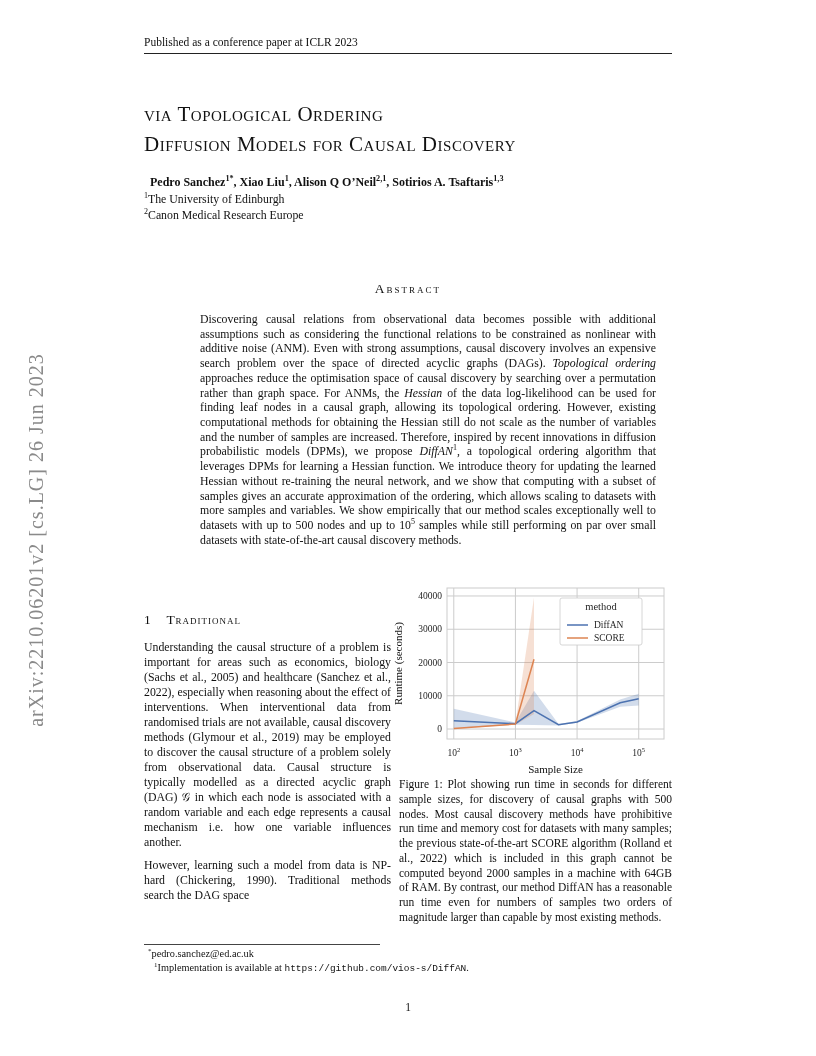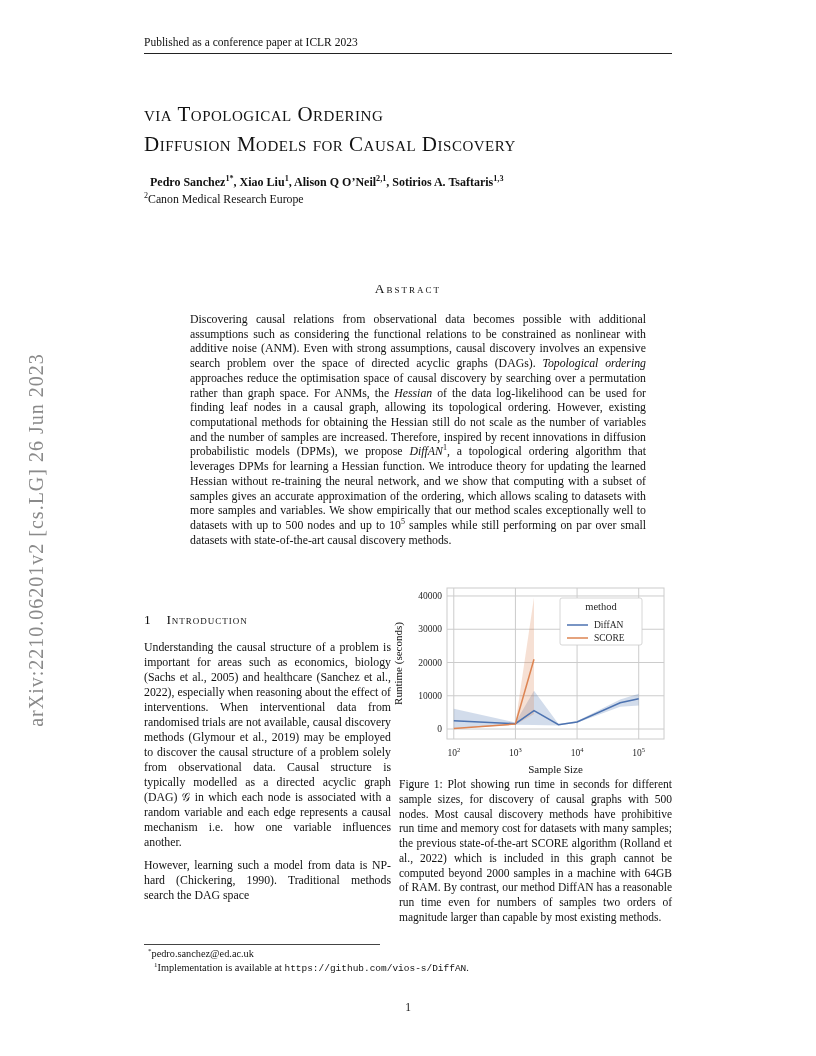--- a/index.html
+++ b/index.html
@@ -22,21 +22,21 @@
          font-variant:small-caps; letter-spacing:0.5px;}
   
   .authors{top:175px; left:144px; width:528px; font-size:12px; font-weight:bold;margin-left:6px;}
   .authors sup, .affils sup{font-weight:bold;}
   sup{font-size:68%; vertical-align:super; line-height:0;}
   .affils{top:192px; left:144px; width:528px; font-size:11.8px; line-height:15.5px;}
   .affils sup{font-weight:normal;}
   
   .abs-head{top:281px; left:144px; width:528px; text-align:center; font-size:13.5px;
             font-variant:small-caps; letter-spacing:2px;}
-  .abs-body{top:312px; left:190px; width:456px; font-size:11.8px; line-height:14.72px;
+  .abs-body{top:312px; left:200px; width:456px; font-size:11.8px; line-height:14.72px;
             text-align:justify;}
   .it{font-style:italic;}
   .mono{font-family:"Liberation Mono", monospace; font-size:92%;}
   
   .section-head{top:612px; left:144px; width:247px; font-size:13.5px;}
   .section-num{display:inline-block; min-width:19px;}
   .section-title{font-variant:small-caps; letter-spacing:1px;}
   
   .col-left{top:640px; left:144px; width:247px; font-size:11.8px; line-height:15px;
             text-align:justify;}
@@ -73,29 +73,30 @@
   </div>
 
   <div class="abs authors">
     <span><span>Pedro Sanchez</span><sup>1*</sup><span>, </span></span>
     <span><span>Xiao Liu</span><sup>1</sup><span>, </span></span>
     <span><span>Alison Q O’Neil</span><sup>2,1</sup><span>, </span></span>
     <span><span>Sotirios A. Tsaftaris</span><sup>1,3</sup><span></span></span>
   </div>
 
   <div class="abs affils">
+    <div><sup>1</sup><span>The University of Edinburgh</span></div>
     <div><sup>2</sup><span>Canon Medical Research Europe</span></div>
   </div>
 
   <div class="abs abs-head">Abstract</div>
   <div class="abs abs-body"><span>Discovering causal relations from observational data becomes possible with additional assumptions such as considering the functional relations to be constrained as nonlinear with additive noise (ANM). Even with strong assumptions, causal discovery involves an expensive search problem over the space of directed acyclic graphs (DAGs). </span><span class="it">Topological ordering</span><span> approaches reduce the optimisation space of causal discovery by searching over a permutation rather than graph space. For ANMs, the </span><span class="it">Hessian</span><span> of the data log-likelihood can be used for finding leaf nodes in a causal graph, allowing its topological ordering. However, existing computational methods for obtaining the Hessian still do not scale as the number of variables and the number of samples are increased. Therefore, inspired by recent innovations in diffusion probabilistic models (DPMs), we propose </span><span class="it">DiffAN</span><sup>1</sup><span>, a topological ordering algorithm that leverages DPMs for learning a Hessian function. We introduce theory for updating the learned Hessian without re-training the neural network, and we show that computing with a subset of samples gives an accurate approximation of the ordering, which allows scaling to datasets with more samples and variables. We show empirically that our method scales exceptionally well to datasets with up to 500 nodes and up to 10</span><sup>5</sup><span> samples while still performing on par over small datasets with state-of-the-art causal discovery methods.</span></div>
 
   <div class="abs section-head">
     <span class="section-num">1</span>
-    <span class="section-title">Introduction</span>
+    <span class="section-title">Traditional</span>
   </div>
 
   <div class="abs col-left">
     <p>Understanding the causal structure of a problem is important for areas such as economics, biology (Sachs et al., 2005) and healthcare (Sanchez et al., 2022), especially when reasoning about the effect of interventions. When interventional data from randomised trials are not available, causal discovery methods (Glymour et al., 2019) may be employed to discover the causal structure of a problem solely from observational data. Causal structure is typically modelled as a directed acyclic graph (DAG) 𝒢 in which each node is associated with a random variable and each edge represents a causal mechanism i.e. how one variable influences another.</p>
     <p>However, learning such a model from data is NP-hard (Chickering, 1990). Traditional methods search the DAG space</p>
   </div>
 
   <div class="abs chart-wrap">
     <svg width="290" height="200" viewBox="0 0 290 200" xmlns="http://www.w3.org/2000/svg">
         <line x1="55" x2="272" y1="144.02202643171807" y2="144.02202643171807" stroke="#cccccc" stroke-width="1"></line>

